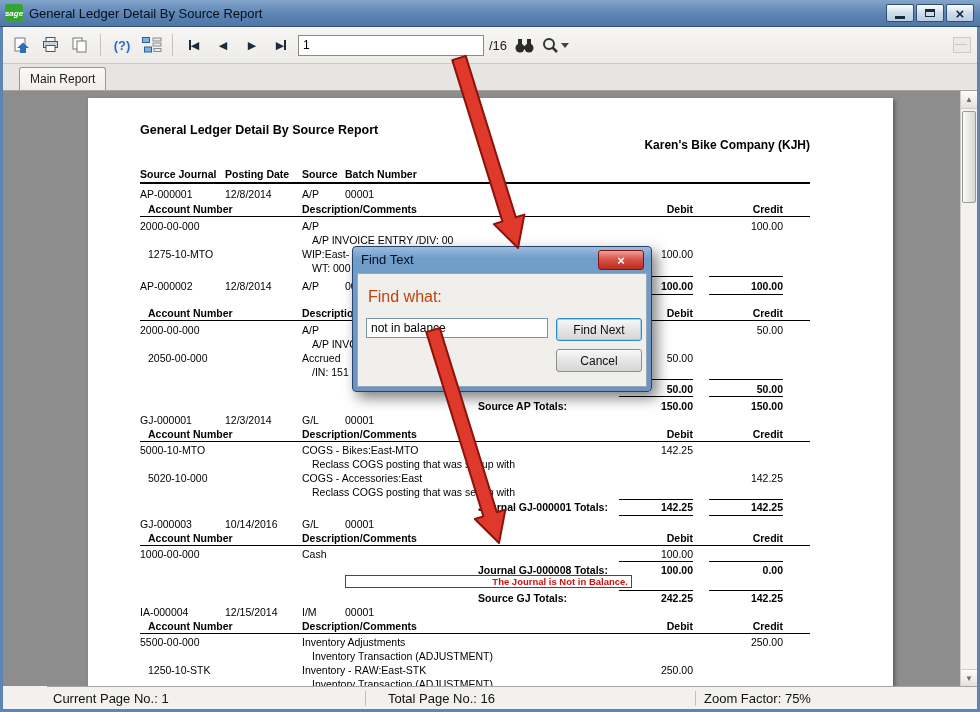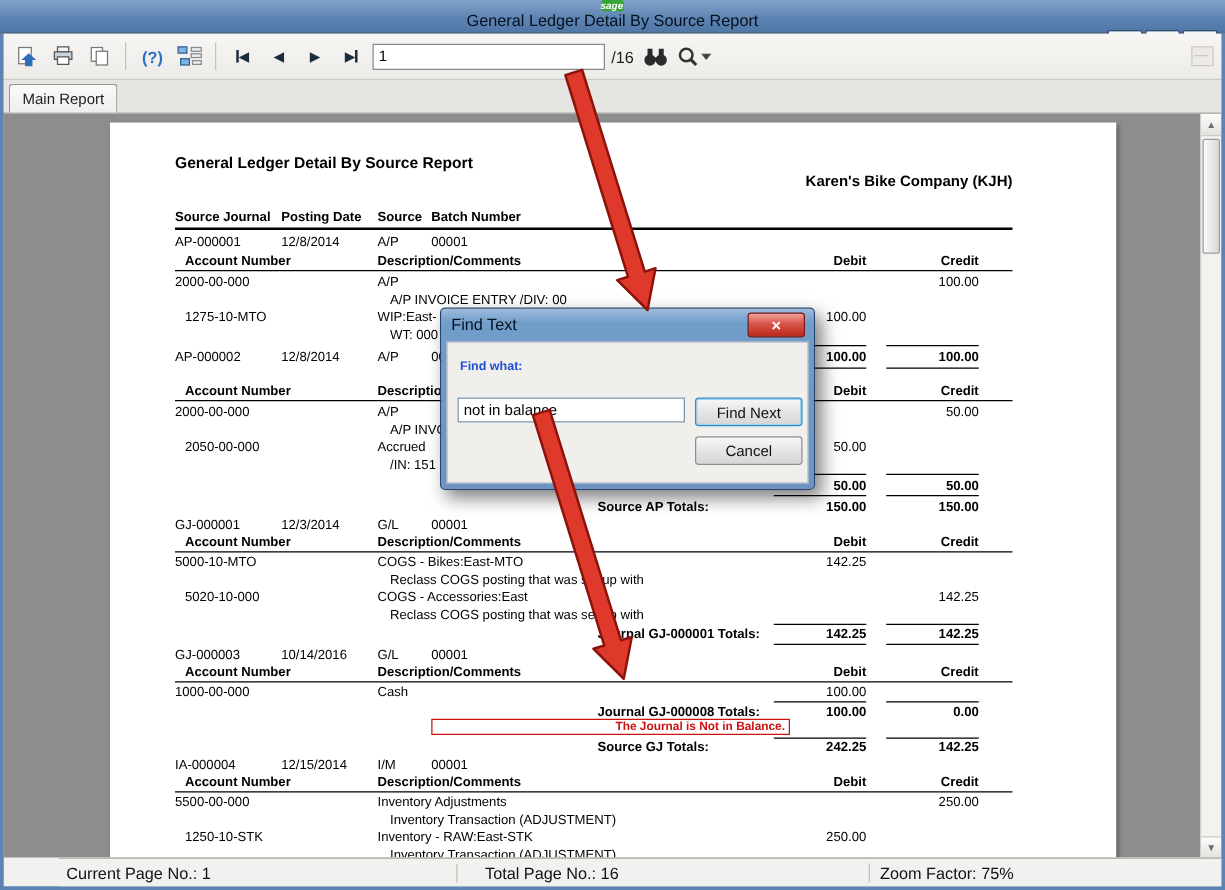--- a/index.html
+++ b/index.html
@@ -1,21 +1,21 @@
 <!DOCTYPE html>
 <html><head>
 <meta charset="utf-8">
 <style>
   html,body{margin:0;padding:0;}
   body{width:980px;height:712px;position:relative;overflow:hidden;
        font-family:"Liberation Sans",sans-serif;background:#8d8d8d;}
   
   .titlebar{position:absolute;left:0;top:0;width:980px;height:27px;
     background:linear-gradient(180deg,#82a4cb 0%,#5d84b2 55%,#4f77a6 100%);
-    display:flex;align-items:center;border-bottom:1px solid #2f4f74;box-sizing:border-box;flex-direction:column;}
+    display:flex;align-items:center;border-bottom:1px solid #2f4f74;box-sizing:border-box;}
   .sage-logo{width:18px;height:18px;margin:0 6px 0 5px;background:#35a435;border-radius:2px;
     color:#fff;font-size:8px;font-style:italic;font-weight:bold;display:flex;align-items:center;justify-content:center;}
   .title-text{font-size:13px;color:#05101c;}
   .winbtns{margin-left:auto;display:flex;gap:2px;padding-right:6px;}
   .winbtn{width:28px;height:18px;border:1px solid #33506f;border-radius:2px;box-sizing:border-box;
     background:linear-gradient(180deg,#fdfdfd,#cfdded 50%,#b9cde3);display:flex;align-items:center;justify-content:center;}
   .glyph-min{width:10px;height:3px;background:#17293d;margin-top:8px;}
   .glyph-max{width:10px;height:8px;border:1px solid #17293d;border-top:3px solid #17293d;box-sizing:border-box;}
   .glyph-x{font-size:15px;font-weight:bold;color:#17293d;line-height:1;}
   .frame{position:absolute;left:0;top:27px;width:980px;height:685px;box-sizing:border-box;
@@ -31,21 +31,21 @@
   .page-input{width:176px;height:19px;border:1px solid #8a8a8a;font-size:12px;padding:0 4px;
     font-family:"Liberation Sans",sans-serif;}
   .page-total{font-size:13px;color:#222;}
   .param-glyph{color:#2a6fc2;font-weight:bold;font-size:13px;}
   .caret{width:0;height:0;border-left:4px solid transparent;border-right:4px solid transparent;
     border-top:5px solid #444;margin-left:2px;}
   .tb-right{margin-left:auto;width:16px;height:14px;border:1px solid #cfcac2;background:#eceae6;position:relative;}
   .tb-right::after{content:"";position:absolute;left:1px;top:1px;width:12px;height:5px;
     border-bottom:1px solid #cfcac2;transform:skewY(0deg);}
   
-  .tabbar{height:26px;background:#e7e5e1;display:flex;align-items:flex-end;padding-left:4px;border-bottom:1px solid #a9a59e;}
+  .tabbar{height:26px;background:#e7e5e1;display:flex;align-items:flex-end;padding-left:16px;border-bottom:1px solid #a9a59e;}
   .tab{height:22px;padding:0 10px;background:linear-gradient(180deg,#fbfaf9,#efeeec);
     border:1px solid #9a9690;border-bottom:none;border-radius:3px 3px 0 0;
     display:flex;align-items:center;font-size:12px;color:#222;}
   
   .viewer{flex:1;position:relative;background:#8d8d8d;overflow:hidden;}
   .pagecanvas{position:absolute;left:85px;top:7px;width:805px;height:591px;background:#ffffff;
     box-shadow:2px 2px 4px rgba(0,0,0,0.35);}
   .t{position:absolute;white-space:nowrap;font-size:10.5px;line-height:12px;color:#000;}
   .b{font-weight:bold;}
   .num{width:74px;text-align:right;}
@@ -70,21 +70,21 @@
   .sb-sec3{flex:1;padding-left:8px;border-left:1px solid #c2beb8;}
   
   .dialog{position:absolute;left:352px;top:246px;width:300px;height:146px;z-index:20;
     background:linear-gradient(180deg,#9dbcdd 0%,#709dc9 8%,#6e93c0 100%);
     border:1px solid #26436b;border-radius:4px;box-shadow:5px 6px 14px rgba(0,0,0,0.5);box-sizing:border-box;}
   .dlg-title{position:absolute;left:8px;top:5px;font-size:13px;color:#05101c;}
   .dlg-close{position:absolute;right:7px;top:3px;width:46px;height:20px;border:1px solid #7e1410;border-radius:3px;
     background:linear-gradient(180deg,#f0a198 0%,#d9544a 45%,#b92b1d 100%);color:#fff;font-size:13px;font-weight:bold;
     display:flex;align-items:center;justify-content:center;box-sizing:border-box;}
   .dlg-body{position:absolute;left:4px;right:4px;top:26px;bottom:4px;background:#f0efec;border:1px solid #98a8bc;box-sizing:border-box;}
-  .dlg-label{position:absolute;left:10px;top:14px;font-size:10px;color:#1d4ed8;font-weight:bold;}
+  .dlg-label{position:absolute;left:10px;top:14px;font-size:16px;color:#c2410c;}
   .dlg-input{position:absolute;left:8px;top:44px;width:182px;height:20px;border:1px solid #7a93ad;
     font-size:12px;padding:0 4px;box-sizing:border-box;font-family:"Liberation Sans",sans-serif;background:#fff;}
   .dlg-btn{position:absolute;left:198px;width:86px;height:23px;font-size:12px;color:#111;
     background:linear-gradient(180deg,#f8f8f8,#e5e5e5 50%,#d6d6d6);border:1px solid #8e8e8e;border-radius:3px;
     display:flex;align-items:center;justify-content:center;box-sizing:border-box;}
   .dlg-btn.default{border:1px solid #2f8cc9;box-shadow:0 0 0 1px #9ed1ef inset;top:44px;}
   .dlg-btn.cancel{top:75px;}
   
   .arrows{position:absolute;left:0;top:0;width:980px;height:712px;z-index:30;pointer-events:none;}
 </style>

